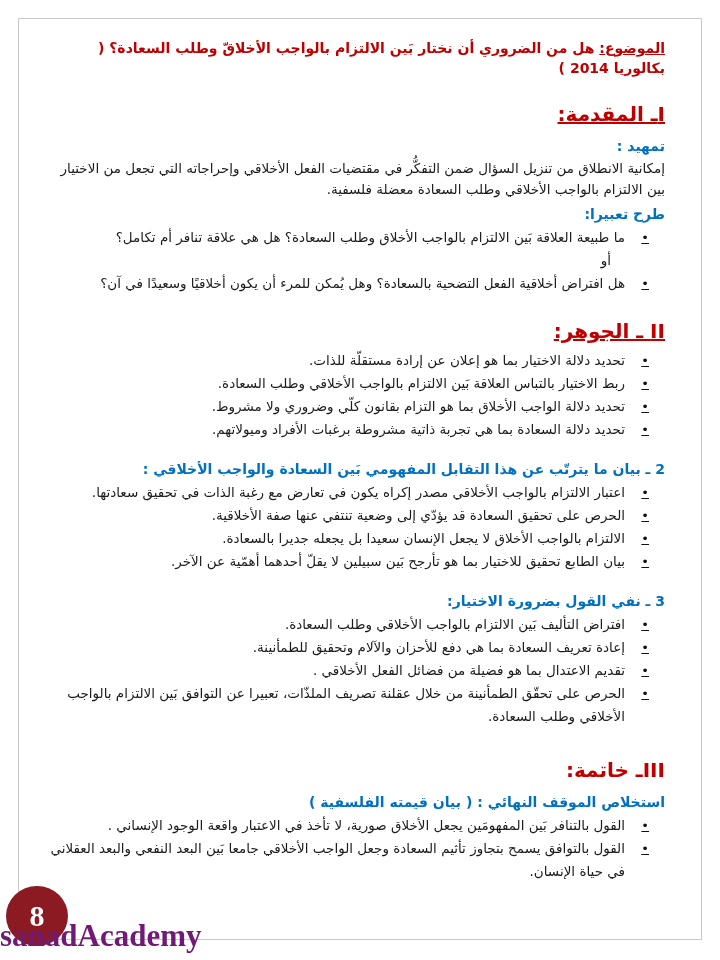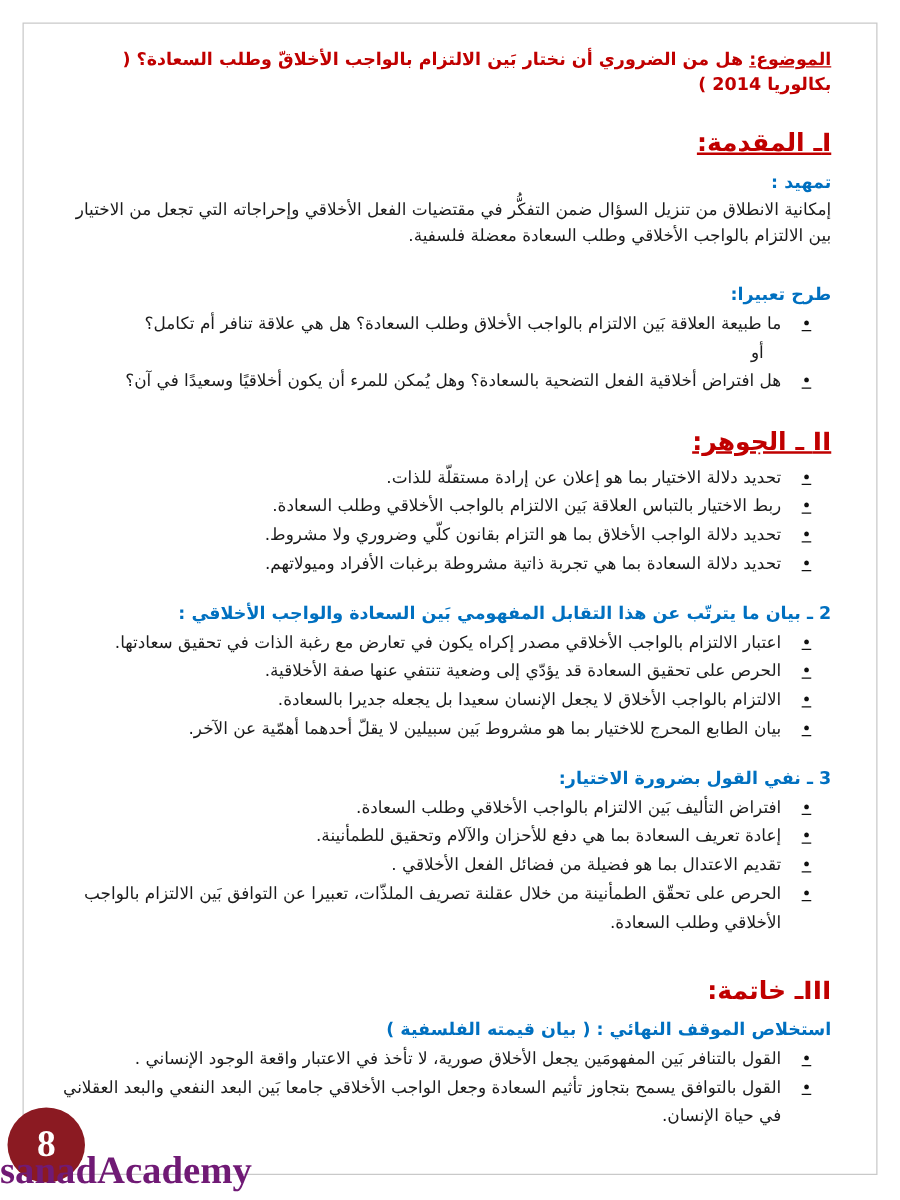--- a/index.html
+++ b/index.html
@@ -24,21 +24,21 @@
   .doc-title .u{text-decoration:underline;}
   .h-red{
     color:#c00000;font-weight:bold;font-size:20px;line-height:20px;
     text-decoration:underline;margin-bottom:12px;
   }
   .h-red.no-underline{text-decoration:none;}
   .h-blue{
     color:#0070c0;font-weight:bold;font-size:14px;line-height:20px;margin-bottom:2px;text-align:right;
   }
   .h-blue .num-red{color:#c00000;}
-  .para{margin:0 0 26px 0;}
+  .para{margin:0 0 4px 0;}
   ul.bullets{
     list-style:none;margin:2px 0 18px 0;padding:0 14px 0 0;
   }
   ul.bullets li{
     position:relative;padding-right:26px;line-height:23px;margin:0;
   }
   ul.bullets li .bullet{
     position:absolute;right:2px;top:0;
     text-decoration:underline;font-size:13px;color:#111;
   }
@@ -96,21 +96,21 @@
     <li><span class="bullet">•</span><span>ربط الاختيار بالتباس العلاقة بَين الالتزام بالواجب الأخلاقي وطلب السعادة.</span></li>
     <li><span class="bullet">•</span><span>تحديد دلالة الواجب الأخلاق بما هو التزام بقانون كلّي وضروري ولا مشروط.</span></li>
     <li><span class="bullet">•</span><span>تحديد دلالة السعادة بما هي تجربة ذاتية مشروطة برغبات الأفراد وميولاتهم.</span></li>
   </ul>
 
   <div class="h-blue">2 ـ بيان ما يترتّب عن هذا التقابل المفهومي بَين السعادة والواجب الأخلاقي :</div>
   <ul class="bullets">
     <li><span class="bullet">•</span><span>اعتبار الالتزام بالواجب الأخلاقي مصدر إكراه يكون في تعارض مع رغبة الذات في تحقيق سعادتها.</span></li>
     <li><span class="bullet">•</span><span>الحرص على تحقيق السعادة قد يؤدّي إلى وضعية تنتفي عنها صفة الأخلاقية.</span></li>
     <li><span class="bullet">•</span><span>الالتزام بالواجب الأخلاق لا يجعل الإنسان سعيدا بل يجعله جديرا بالسعادة.</span></li>
-    <li><span class="bullet">•</span><span>بيان الطابع المحرج للاختيار بما هو مشروط بَين سبيلين لا يقلّ أحدهما أهمّية عن الآخر.</span></li>
+    <li><span class="bullet">•</span><span>بيان الطابع تحقيق للاختيار بما هو تأرجح بَين سبيلين لا يقلّ أحدهما أهمّية عن الآخر.</span></li>
   </ul>
 
   <div class="h-blue">3 ـ نفي القول بضرورة الاختيار:</div>
   <ul class="bullets">
     <li><span class="bullet">•</span><span>افتراض التأليف بَين الالتزام بالواجب الأخلاقي وطلب السعادة.</span></li>
     <li><span class="bullet">•</span><span>إعادة تعريف السعادة بما هي دفع للأحزان والآلام وتحقيق للطمأنينة.</span></li>
     <li><span class="bullet">•</span><span>تقديم الاعتدال بما هو فضيلة من فضائل الفعل الأخلاقي .</span></li>
     <li><span class="bullet">•</span><span>الحرص على تحقّق الطمأنينة من خلال عقلنة تصريف الملذّات، تعبيرا عن التوافق بَين الالتزام بالواجب الأخلاقي وطلب السعادة.</span></li>
   </ul>
 

